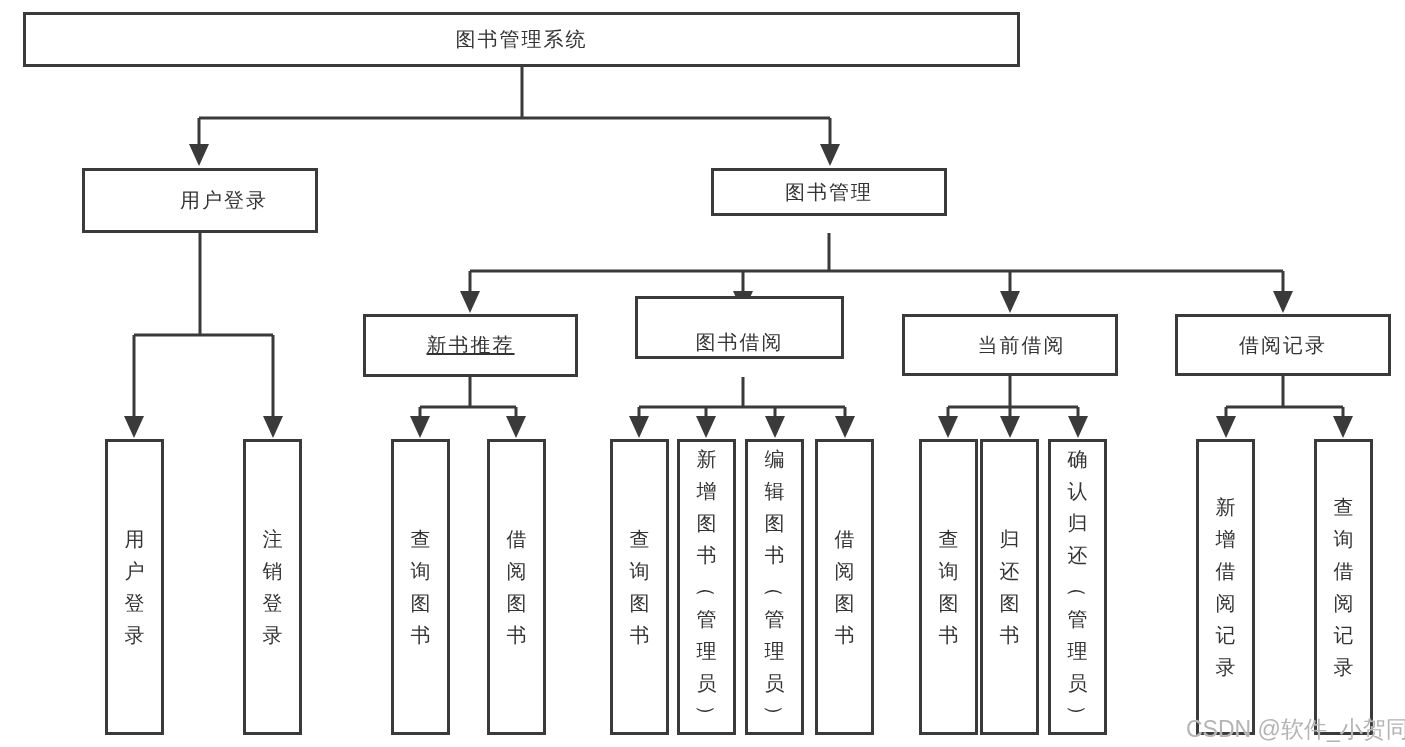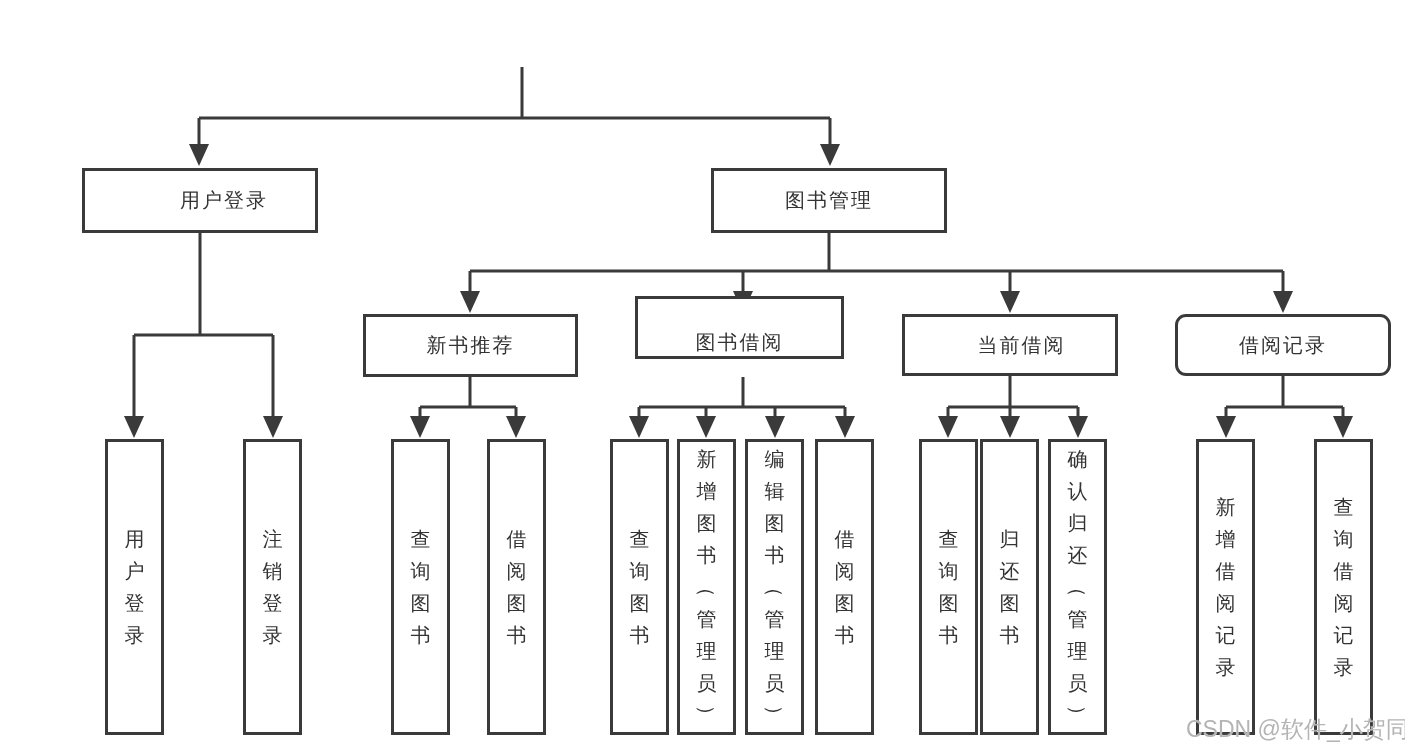--- a/index.html
+++ b/index.html
@@ -95,38 +95,41 @@
       <polygon points="765,416 785,416 775,438"></polygon>
       <polygon points="835,416 855,416 845,438"></polygon>
       <polygon points="938,416 958,416 948,438"></polygon>
       <polygon points="1000,416 1020,416 1010,438"></polygon>
       <polygon points="1068,416 1088,416 1078,438"></polygon>
       <polygon points="1216,416 1236,416 1226,438"></polygon>
       <polygon points="1333,416 1353,416 1343,438"></polygon>
     </g>
   </svg>
 
+  <div class="node" style="left:23px;top:12px;width:997px;height:55px;">
+    <span class="hlabel">图书管理系统</span>
+  </div>
 
   <div class="node" style="left:82px;top:168px;width:236px;height:65px;padding-left:48px;">
     <span class="hlabel">用户登录</span>
   </div>
-  <div class="node" style="left:711px;top:168px;width:236px;height:65px;align-items:center;">
+  <div class="node" style="left:711px;top:168px;width:236px;height:48px;align-items:center;">
     <span class="hlabel">图书管理</span>
   </div>
 
-  <div class="node" style="left:363px;top:314px;width:215px;height:63px;">
+  <div class="node" style="left:363px;top:314px;width:215px;height:63px;text-decoration:underline;">
     <span class="hlabel">新书推荐</span>
   </div>
   <div class="node" style="left:635px;top:296px;width:209px;height:63px;align-items:flex-end;">
     <span class="hlabel">图书借阅</span>
   </div>
   <div class="node" style="left:902px;top:314px;width:216px;height:62px;padding-left:23px;">
     <span class="hlabel">当前借阅</span>
   </div>
-  <div class="node" style="left:1175px;top:314px;width:216px;height:62px;border-radius:11px;">
+  <div class="node" style="left:1175px;top:314px;width:216px;height:62px;">
     <span class="hlabel">借阅记录</span>
   </div>
 
   <div class="node leaf" style="left:105px;">
     <span class="vtext">
         <span class="vchar">用</span>
         <span class="vchar">户</span>
         <span class="vchar">登</span>
         <span class="vchar">录</span>
       </span>

